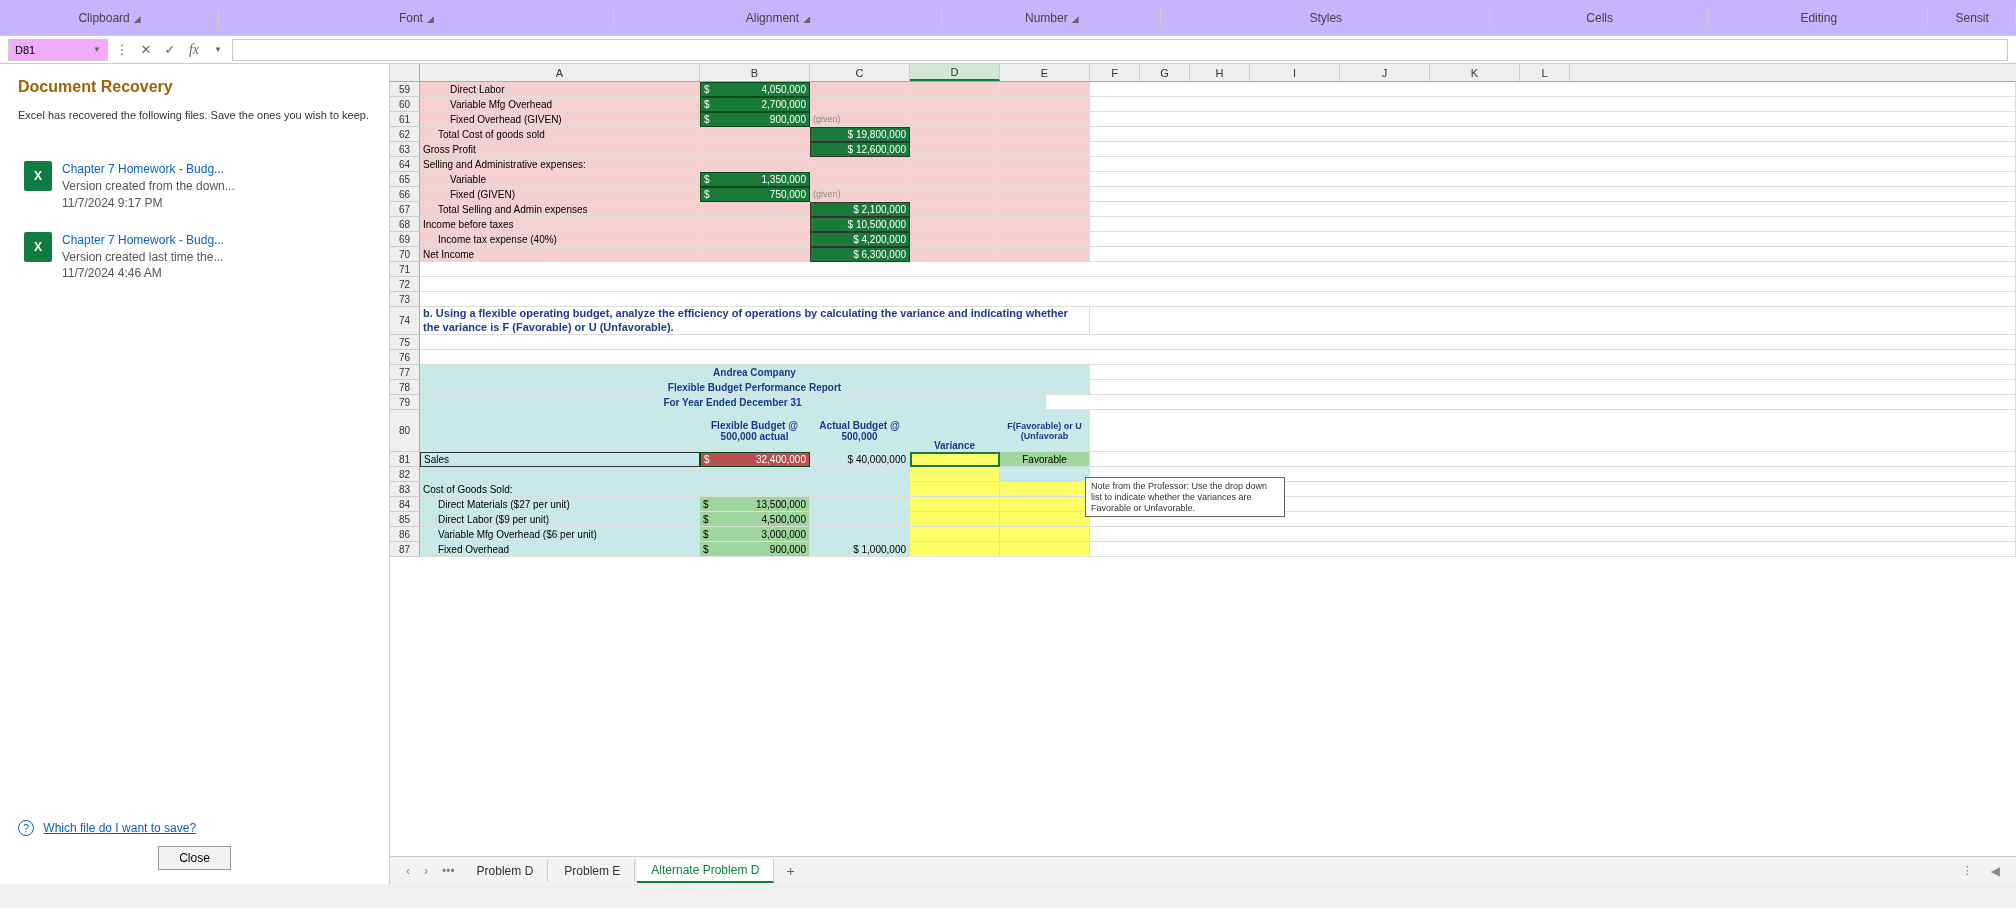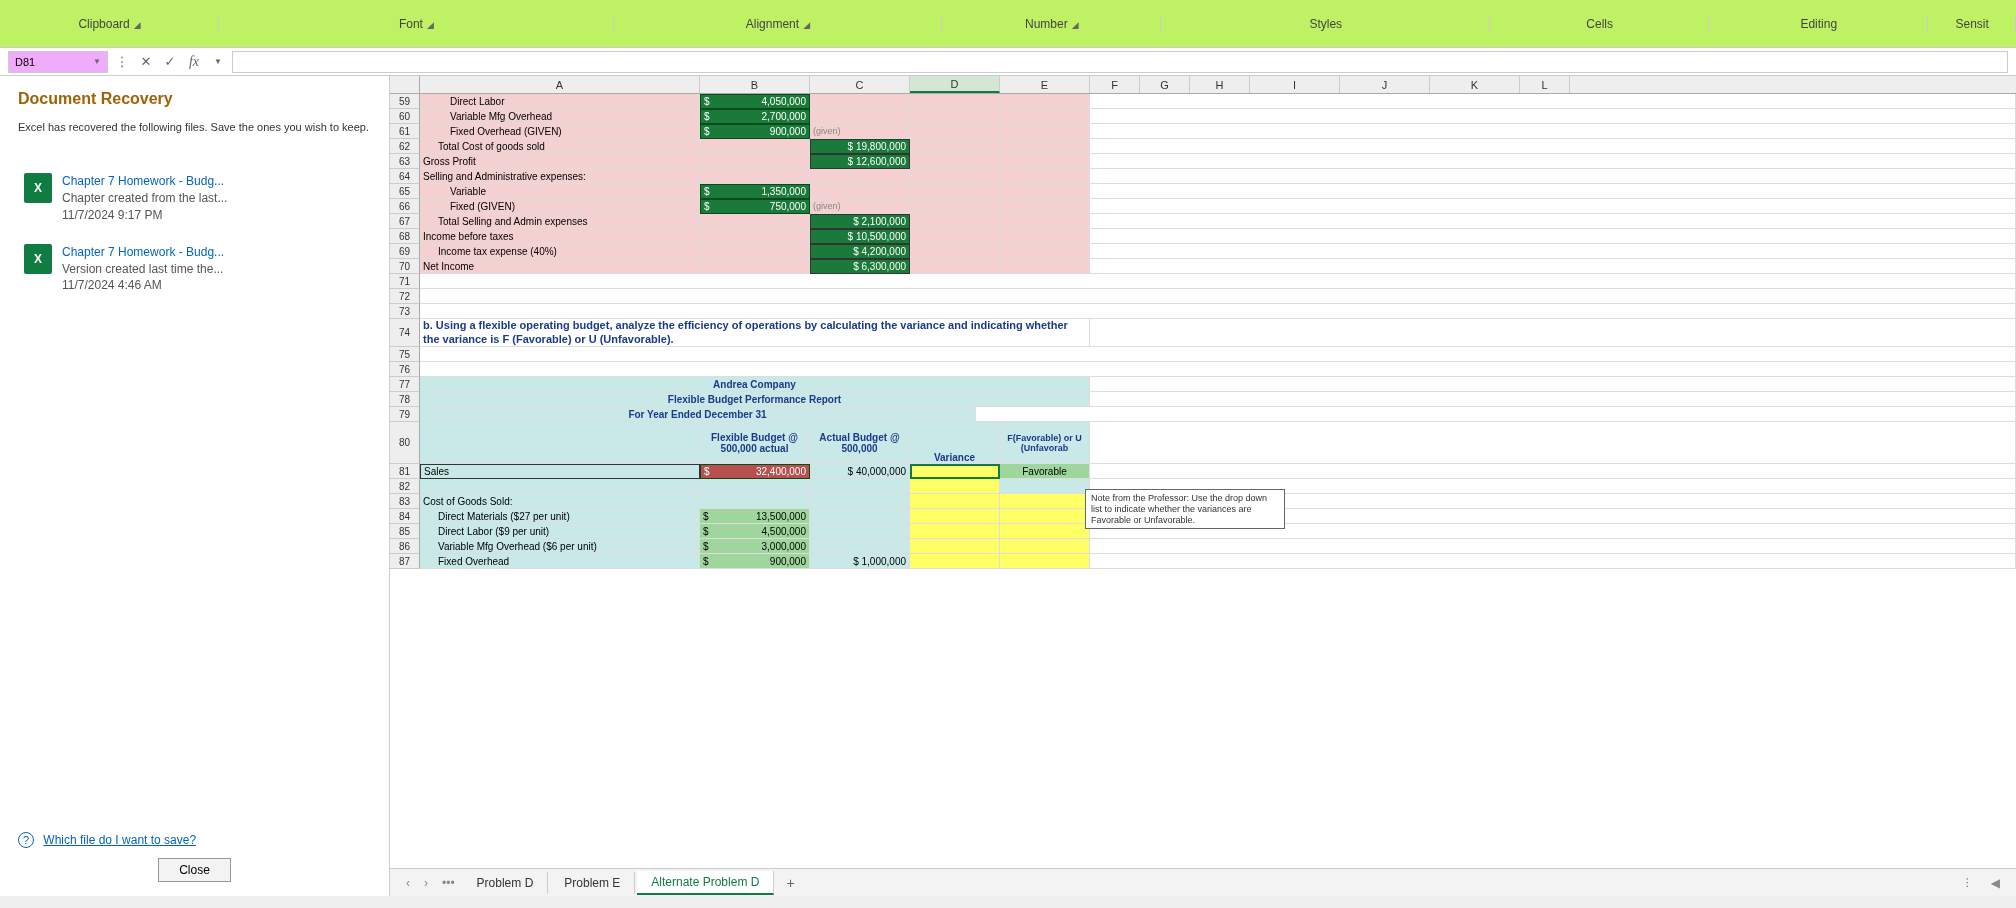--- a/index.html
+++ b/index.html
@@ -1,18 +1,18 @@
 <!DOCTYPE html>
 <html><head>
 <meta charset="utf-8">
 <style>
 * { margin: 0; padding: 0; box-sizing: border-box; font-family: "Segoe UI", Arial, sans-serif; }
 body { background: #f0f0f0; font-size: 11px; overflow: hidden; }
 
-.ribbon-groups { display: flex; height: 48px; background: #bef264; border-bottom: 1px solid #ccc; align-items: center; }
+.ribbon-groups { display: flex; height: 36px; background: #c4b5fd; border-bottom: 1px solid #ccc; align-items: center; }
 .ribbon-group { flex: 1; text-align: center; position: relative; color: #444; font-size: 12px; padding: 6px 0; }
 .ribbon-group::after { content: ''; position: absolute; right: 0; top: 4px; bottom: 4px; width: 1px; background: #ccc; }
 .dialog-launcher { font-size: 9px; color: #666; margin-left: 4px; }
 
 .formula-bar { display: flex; align-items: center; height: 28px; background: #fff; border-bottom: 1px solid #ccc; padding: 2px 8px; gap: 4px; }
 .name-box { width: 100px; height: 22px; border: 1px solid #ccc; padding: 2px 6px; background: #f0abfc; display: flex; align-items: center; justify-content: space-between; }
 .name-box-chevron { font-size: 8px; color: #666; }
 .fb-btn { width: 20px; height: 20px; display: inline-flex; align-items: center; justify-content: center; color: #666; font-size: 13px; }
 .fx { font-style: italic; font-family: serif; font-size: 14px; }
 .formula-input { flex: 1; height: 22px; border: 1px solid #ccc; padding: 2px 6px; }
@@ -102,21 +102,21 @@
 
 <div class="main">
   <div class="recovery-pane">
     <h2>Document Recovery</h2>
     <p class="recovery-desc">Excel has recovered the following files. Save the ones you wish to keep.</p>
 
     <div class="recovery-item">
       <div class="recovery-icon">X</div>
       <div class="recovery-text">
         <div class="recovery-title">Chapter 7 Homework - Budg...</div>
-        <div class="recovery-sub">Chapter created from the last...</div>
+        <div class="recovery-sub">Version created from the down...</div>
         <div class="recovery-sub">11/7/2024 9:17 PM</div>
       </div>
     </div>
 
     <div class="recovery-item">
       <div class="recovery-icon">X</div>
       <div class="recovery-text">
         <div class="recovery-title">Chapter 7 Homework - Budg...</div>
         <div class="recovery-sub">Version created last time the...</div>
         <div class="recovery-sub">11/7/2024 4:46 AM</div>
@@ -289,21 +289,21 @@
         <div class="cell blue-bg blue-txt bold ctr" style="width:670px">Andrea Company</div>
         <div class="cell cFill"></div>
         </div>
       <div class="row">
           <div class="row-h">78</div>
         <div class="cell blue-bg blue-txt bold ctr" style="width:670px">Flexible Budget Performance Report</div>
         <div class="cell cFill"></div>
         </div>
       <div class="row">
           <div class="row-h">79</div>
-        <div class="cell blue-bg blue-txt bold ctr" style="width:556px">For Year Ended December 31</div>
+        <div class="cell blue-bg blue-txt bold ctr" style="width:626px">For Year Ended December 31</div>
         <div class="cell cFill"></div>
         </div>
 
       <div class="row" style="height:42px">
           <div class="row-h">80</div>
         <div class="cell cA blue-bg"></div>
         <div class="cell cB blue-bg bold ctr" style="white-space:normal;color:#1a3a8a">Flexible Budget @ 500,000 actual</div>
         <div class="cell cC blue-bg bold ctr" style="white-space:normal;color:#1a3a8a">Actual Budget @ 500,000</div>
         <div class="cell cD blue-bg bold ctr" style="color:#1a3a8a;align-items:flex-end">Variance</div>
         <div class="cell cE blue-bg bold" style="white-space:normal;color:#1a3a8a;font-size:9px">F(Favorable) or U (Unfavorab</div>

